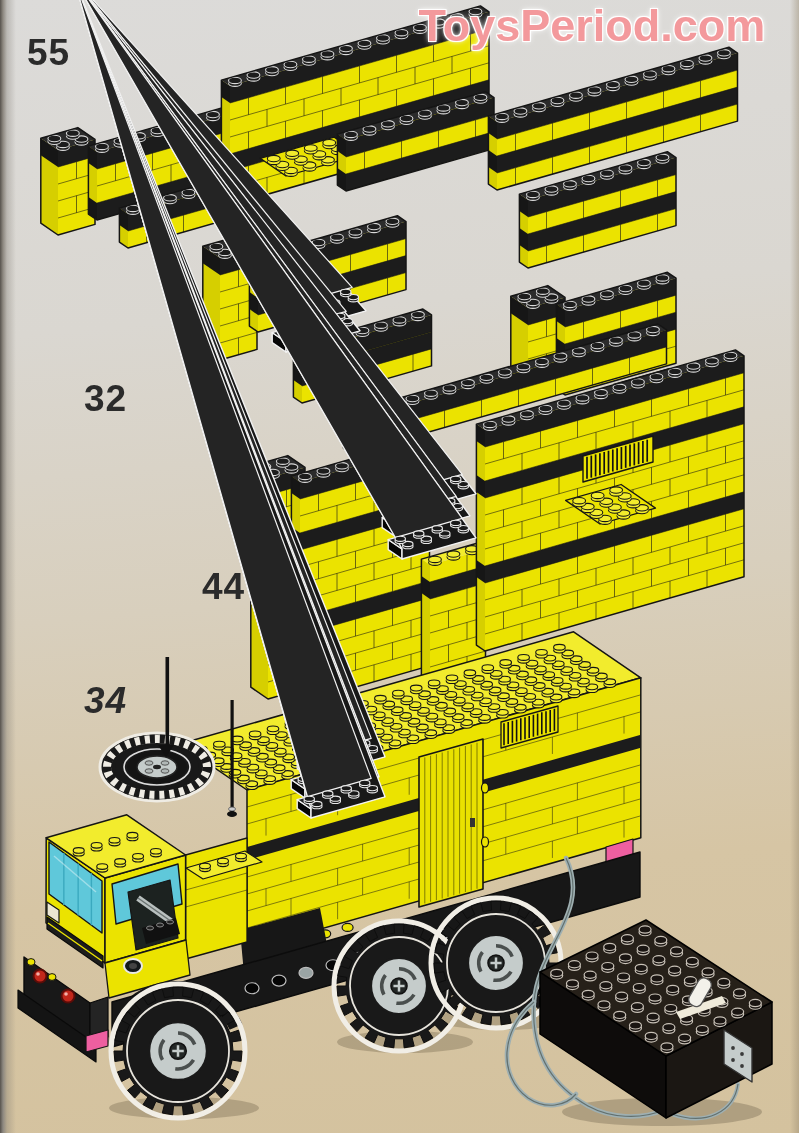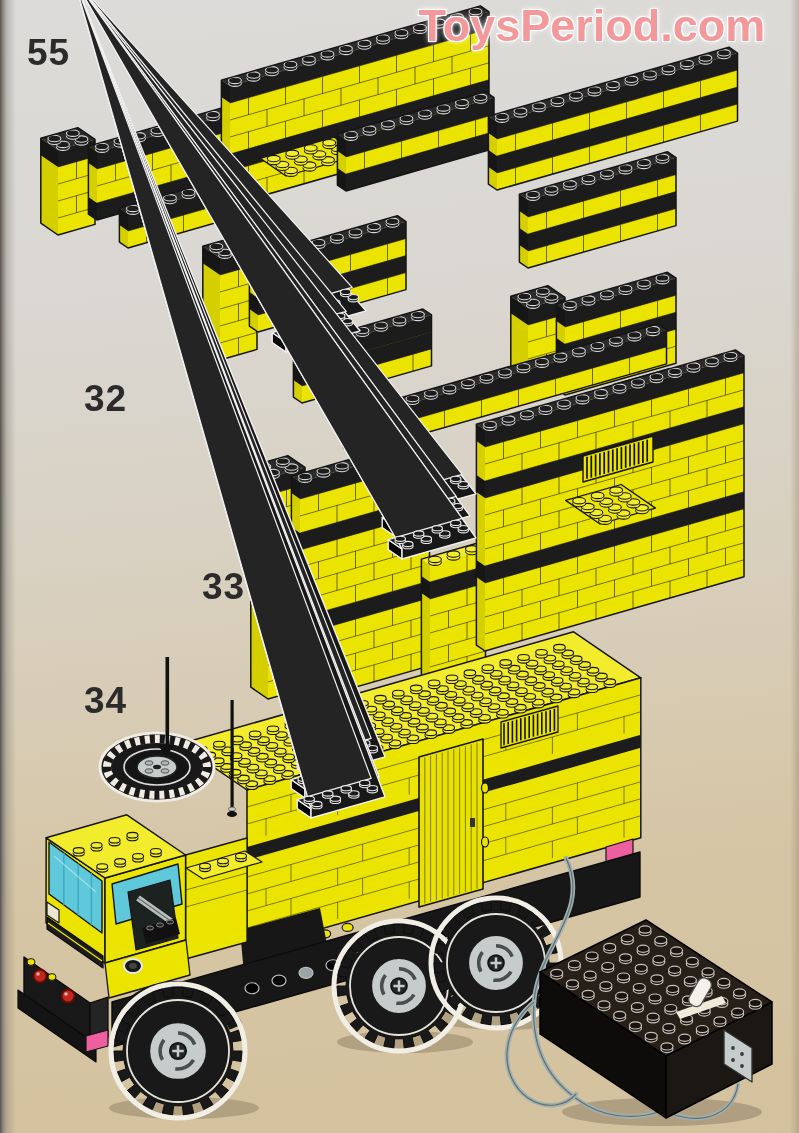--- a/index.html
+++ b/index.html
@@ -10,33 +10,33 @@
     background:linear-gradient(90deg,#57534d 0px,#8d8880 3px,rgba(125,120,112,.35) 7px,rgba(125,120,112,0) 16px);}
   .edge-r{position:absolute;right:0;top:0;bottom:0;width:9px;z-index:5;
     background:linear-gradient(270deg,rgba(150,136,110,.45) 0px,rgba(150,136,110,0) 9px);}
   .watermark{position:absolute;left:386px;top:0px;width:412px;z-index:6;
     text-align:center;font-weight:bold;font-size:45px;letter-spacing:0px;color:#f3999c;
     text-shadow:0 0 3px #ffffff,0 0 6px #ffffff,1px 1px 0 #fff,-1px -1px 0 #fff,1px -1px 0 #fff,-1px 1px 0 #fff;}
   .lbl{position:absolute;z-index:6;font-weight:bold;font-size:37px;color:#2b2b2b;letter-spacing:1px;}
   .lbl31{left:27px;top:32px;}
   .lbl32{left:84px;top:356px;margin-top:22px;}
   .lbl33{left:202px;top:566px;}
-  .lbl34{left:84px;top:680px;}
+  .lbl34{left:84px;top:680px;font-style:italic;}
   svg#art{position:absolute;left:0;top:0;z-index:2;}
 </style>
 </head>
 <body>
 
 <div class="page">
   <div class="edge-l"></div>
   <div class="edge-r"></div>
   <div class="watermark">ToysPeriod.com</div>
   <div class="lbl lbl31">55</div>
   <div class="lbl lbl32">32</div>
-  <div class="lbl lbl33">33</div>
+  <div class="lbl lbl33">44</div>
   <div class="lbl lbl34">34</div>
   <svg id="art" width="799" height="1133" viewBox="0 0 799 1133">
       <g>
         <polygon points="58.0,150.0 40.8,138.2 40.8,223.2 58.0,235.0" fill="#d6cf00" stroke="none" stroke-width="1.3" stroke-linejoin="round"></polygon>
         <polygon points="58.0,150.0 40.8,138.2 40.8,155.2 58.0,167.0" fill="#161616" stroke="none" stroke-width="1.3" stroke-linejoin="round"></polygon>
         <polygon points="58.0,150.0 95.0,139.4 95.0,224.4 58.0,235.0" fill="#ebe300" stroke="none" stroke-width="1.3" stroke-linejoin="round"></polygon>
         <polygon points="58.0,150.0 95.0,139.4 95.0,156.4 58.0,167.0" fill="#1c1c1c" stroke="none" stroke-width="1.3" stroke-linejoin="round"></polygon>
         <line x1="58" y1="167" x2="95" y2="156.4" stroke="rgba(20,20,20,0.55)" stroke-width="1"></line>
         <line x1="58" y1="184" x2="95" y2="173.4" stroke="rgba(20,20,20,0.55)" stroke-width="1"></line>
         <line x1="58" y1="201" x2="95" y2="190.4" stroke="rgba(20,20,20,0.55)" stroke-width="1"></line>

